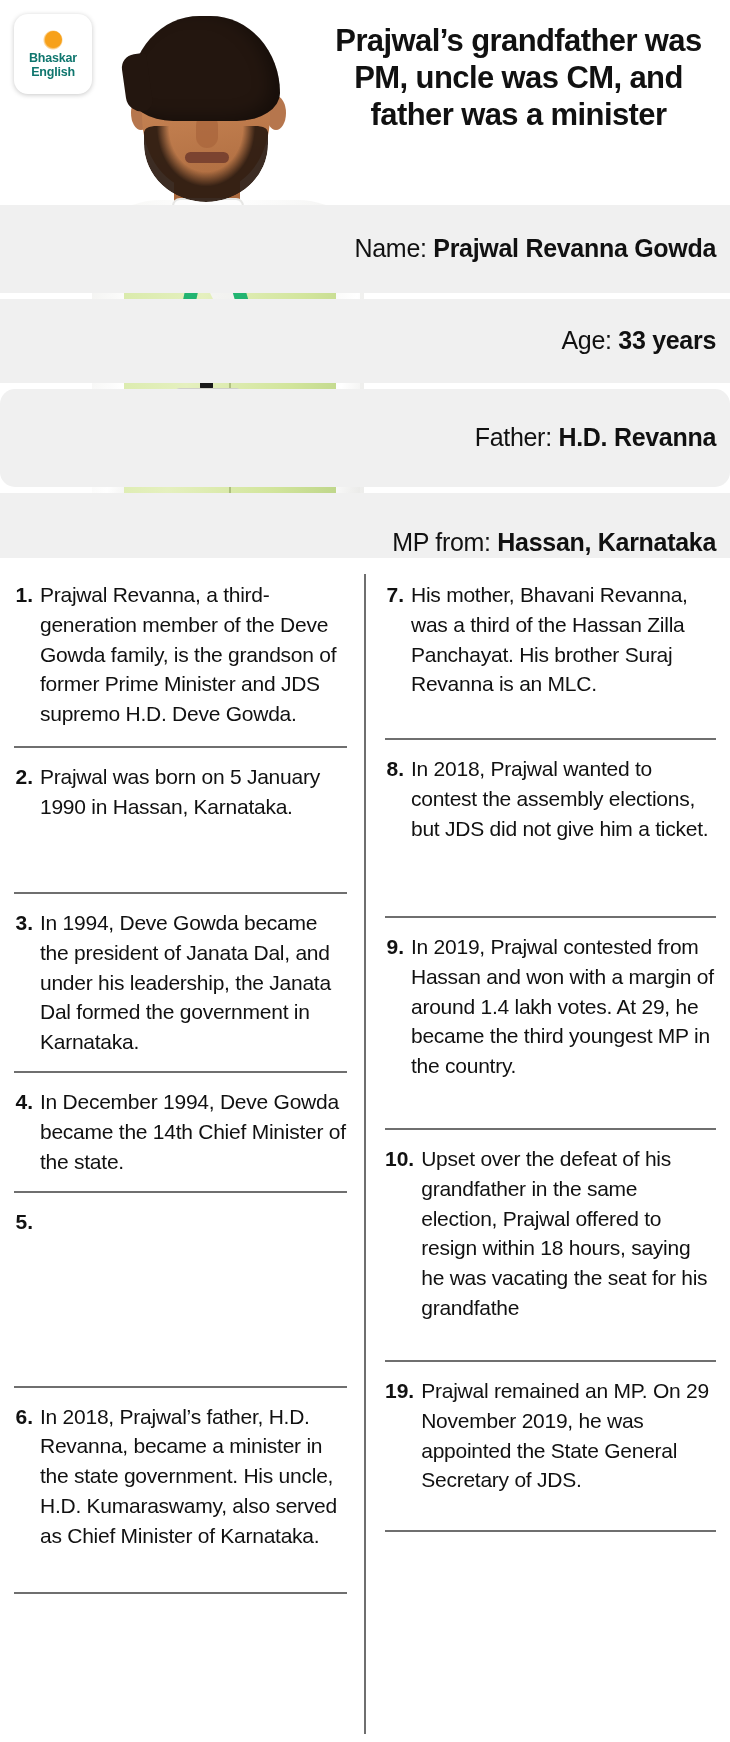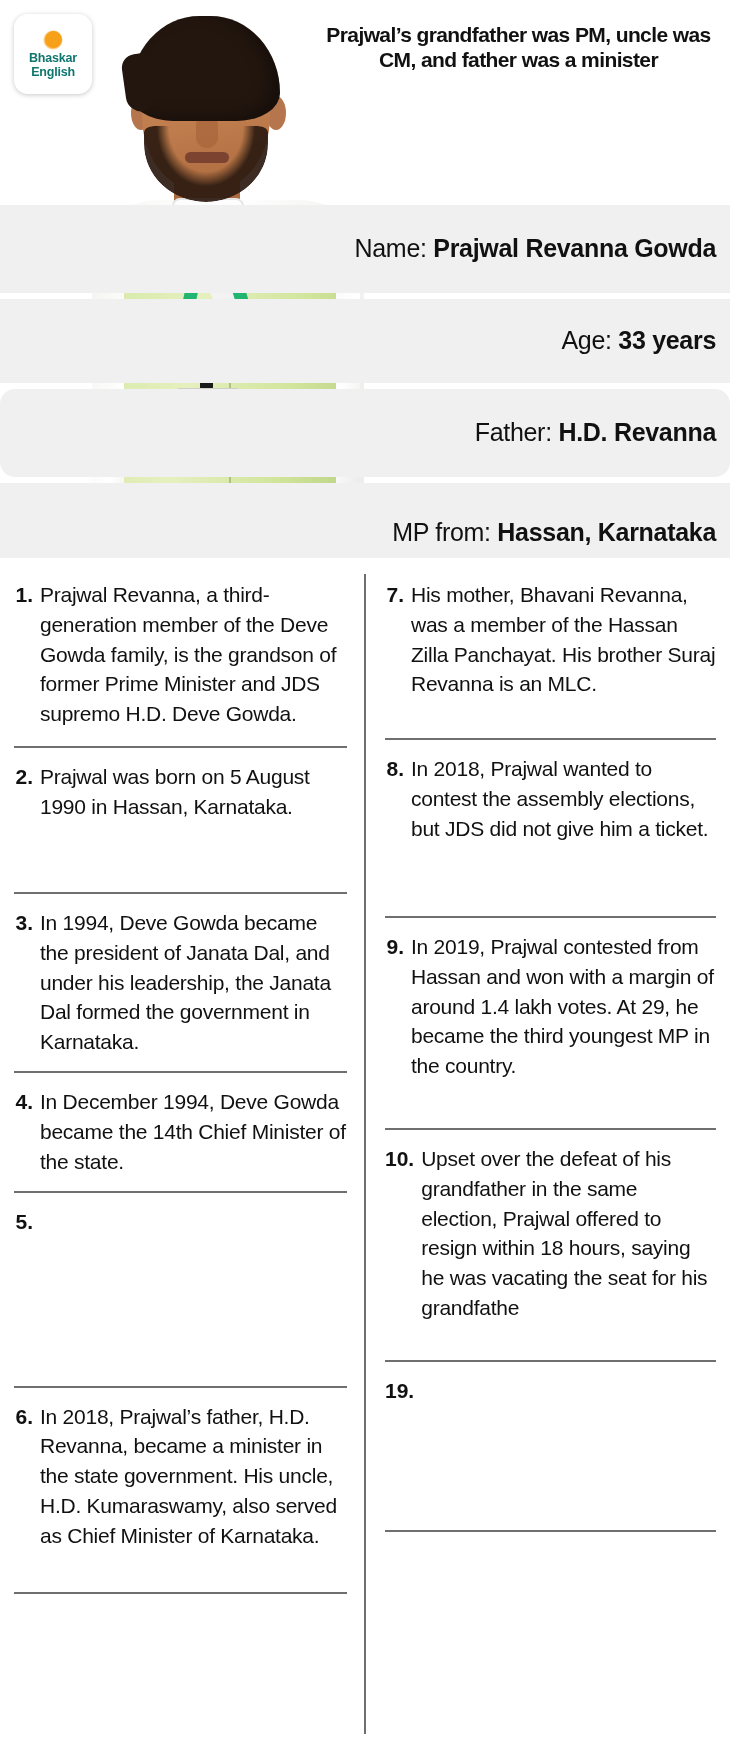--- a/index.html
+++ b/index.html
@@ -72,21 +72,21 @@
     letter-spacing: -0.2px;
   }
 
   
   .headline {
     position: absolute;
     right: 14px;
     top: 22px;
     width: 395px;
     text-align: center;
-    font-size: 21px;
+    font-size: 31px;
     line-height: 1.2;
     font-weight: bold;
     color: #111111;
     letter-spacing: -0.6px;
     z-index: 35;
   }
 
   
   .portrait {
     position: absolute;
@@ -246,21 +246,21 @@
     font-size: 25px;
     line-height: 1.26;
     color: #111111;
     letter-spacing: -0.3px;
   }
   .info-row .txt .lbl { font-weight: normal; }
   .info-row .txt .val { font-weight: bold; }
 
   .row-name { height: 88px; }
   .row-age  { height: 84px; }
-  .row-father { height: 88px; border-radius: 15px; }
+  .row-father { height: 98px; border-radius: 15px; }
   .row-mp   { height: 100px; align-items: center; }
 
   
   .list-section {
     position: absolute;
     left: 0;
     top: 558px;
     width: 730px;
     height: 1184px;
     background: #ffffff;
@@ -397,21 +397,21 @@
 
   <div class="divider-v"></div>
 
   <div class="col col-left lc">
     <div class="fact">
       <div class="num">1.</div>
       <div class="body">Prajwal Revanna, a third-generation member of the Deve Gowda family, is the grandson of former Prime Minister and JDS supremo H.D. Deve Gowda.</div>
     </div>
     <div class="fact">
       <div class="num">2.</div>
-      <div class="body">Prajwal was born on 5 August 1990 in Hassan, Karnataka.</div>
+      <div class="body">Prajwal was born on 5 January 1990 in Hassan, Karnataka.</div>
     </div>
     <div class="fact">
       <div class="num">3.</div>
       <div class="body">In 1994, Deve Gowda became the president of Janata Dal, and under his leadership, the Janata Dal formed the government in Karnataka.</div>
     </div>
     <div class="fact">
       <div class="num">4.</div>
       <div class="body">In December 1994, Deve Gowda became the 14th Chief Minister of the state.</div>
     </div>
     <div class="fact">
@@ -419,32 +419,33 @@
     </div>
     <div class="fact">
       <div class="num">6.</div>
       <div class="body">In 2018, Prajwal’s father, H.D. Revanna, became a minister in the state government. His uncle, H.D. Kumaraswamy, also served as Chief Minister of Karnataka.</div>
     </div>
   </div>
 
   <div class="col col-right rc">
     <div class="fact">
       <div class="num">7.</div>
-      <div class="body">His mother, Bhavani Revanna, was a member of the Hassan Zilla Panchayat. His brother Suraj Revanna is an MLC.</div>
+      <div class="body">His mother, Bhavani Revanna, was a third of the Hassan Zilla Panchayat. His brother Suraj Revanna is an MLC.</div>
     </div>
     <div class="fact">
       <div class="num">8.</div>
       <div class="body">In 2018, Prajwal wanted to contest the assembly elections, but JDS did not give him a ticket.</div>
     </div>
     <div class="fact">
       <div class="num">9.</div>
       <div class="body">In 2019, Prajwal contested from Hassan and won with a margin of around 1.4 lakh votes. At 29, he became the third youngest MP in the country.</div>
     </div>
     <div class="fact">
       <div class="num">10.</div>
       <div class="body">Upset over the defeat of his grandfather in the same election, Prajwal offered to resign within 18 hours, saying he was vacating the seat for his grandfathe</div>
     </div>
     <div class="fact">
       <div class="num">19.</div>
+      <div class="body">Prajwal remained an MP. On 29 November 2019, he was appointed the State General Secretary of JDS.</div>
     </div>
   </div>
 
 </div>
 
 </body></html>

